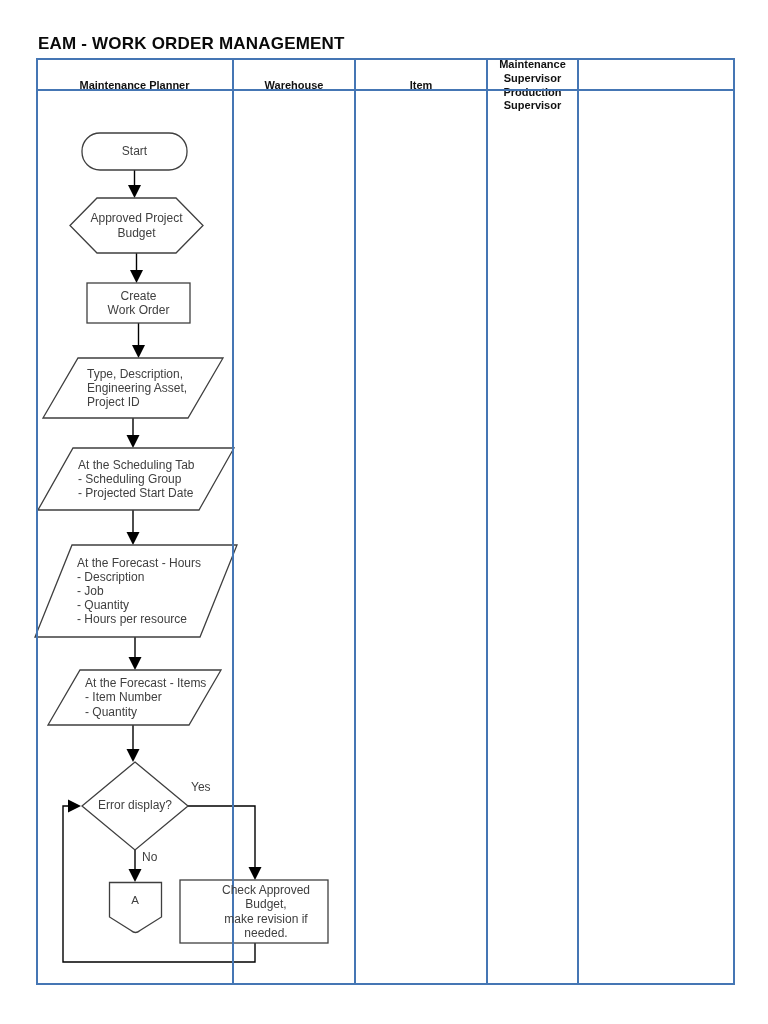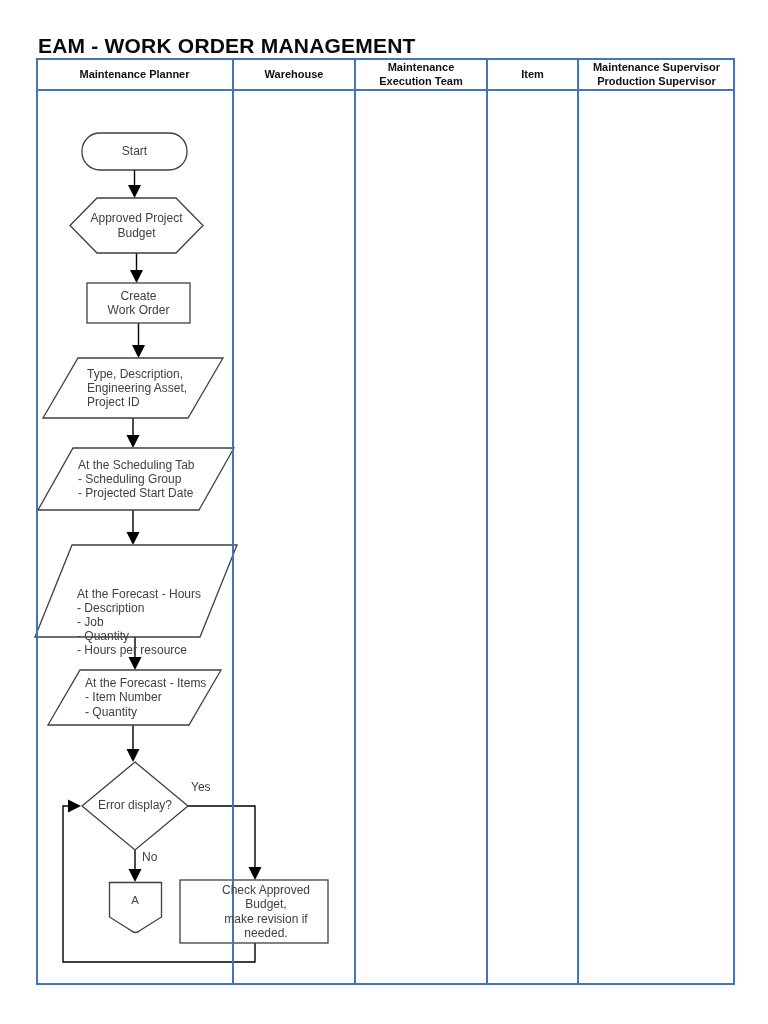--- a/index.html
+++ b/index.html
@@ -10,21 +10,21 @@
     --bg:#ffffff;
   }
   *{margin:0;padding:0;box-sizing:border-box;}
   html,body{background:var(--bg);}
   .page{
     position:relative;width:768px;height:1024px;background:var(--bg);
     font-family:"Liberation Sans","DejaVu Sans",sans-serif;overflow:hidden;
   }
   .title{
     position:absolute;left:38px;top:34px;
-    font-size:21px;font-weight:bold;color:#0a0a0a;letter-spacing:0.2px;
+    font-size:17px;font-weight:bold;color:#0a0a0a;letter-spacing:0.2px;
     z-index:5;white-space:nowrap;
   }
   
   .lane-header{
     position:absolute;left:36px;top:58px;width:699px;height:33px;
     display:grid;grid-template-columns:197px 122px 132px 91px 157px;
     z-index:1;
   }
   .lane-header .cell{
     display:flex;align-items:center;justify-content:center;text-align:center;
@@ -50,40 +50,38 @@
     font-size:12px;line-height:1.18;white-space:pre-line;pointer-events:none;
   }
   .lbl.center{display:flex;align-items:center;justify-content:center;text-align:center;}
   .lbl.left{display:flex;align-items:center;text-align:left;}
   .lbl.tag{white-space:nowrap;}
   .l-start{left:82px;top:133px;width:105px;height:37px;}
   .l-hex{left:70px;top:198px;width:133px;height:55px;}
   .l-create{left:87px;top:283px;width:103px;height:40px;}
   .l-para1{left:87px;top:358px;width:140px;height:60px;}
   .l-para2{left:78px;top:448px;width:160px;height:62px;}
-  .l-para3{left:77px;top:545px;width:165px;height:92px;margin-top:31px;}
+  .l-para3{left:77px;top:545px;width:165px;height:92px;}
   .l-para4{left:85px;top:670px;width:140px;height:55px;}
   .l-diamond{left:82px;top:764px;width:106px;height:82px;}
   .l-yes{left:191px;top:780px;}
   .l-no{left:142px;top:850px;}
   .l-a{left:109px;top:882px;width:52px;height:38px;font-size:11.5px;}
   .l-check{left:180px;top:880px;width:148px;height:63px;padding-left:24px;}
 </style>
 </head>
 <body>
 
 <div class="page">
 
   <div class="title">EAM - WORK ORDER MANAGEMENT</div>
 
   <div class="lane-header">
     <div class="cell">Maintenance Planner</div>
     <div class="cell">Warehouse</div>
-    <div class="cell">Maintenance
-Execution Team</div>
     <div class="cell">Item</div>
     <div class="cell">Maintenance Supervisor
 Production Supervisor</div>
   </div>
 
   <svg class="canvas" viewBox="0 0 768 1024">
     <g>
       <path class="conn" d="M134.5,170 L134.5,187"></path>
       <polygon class="head" points="128,185 141,185 134.5,198"></polygon>
       <path class="conn" d="M136.5,253 L136.5,272"></path>

